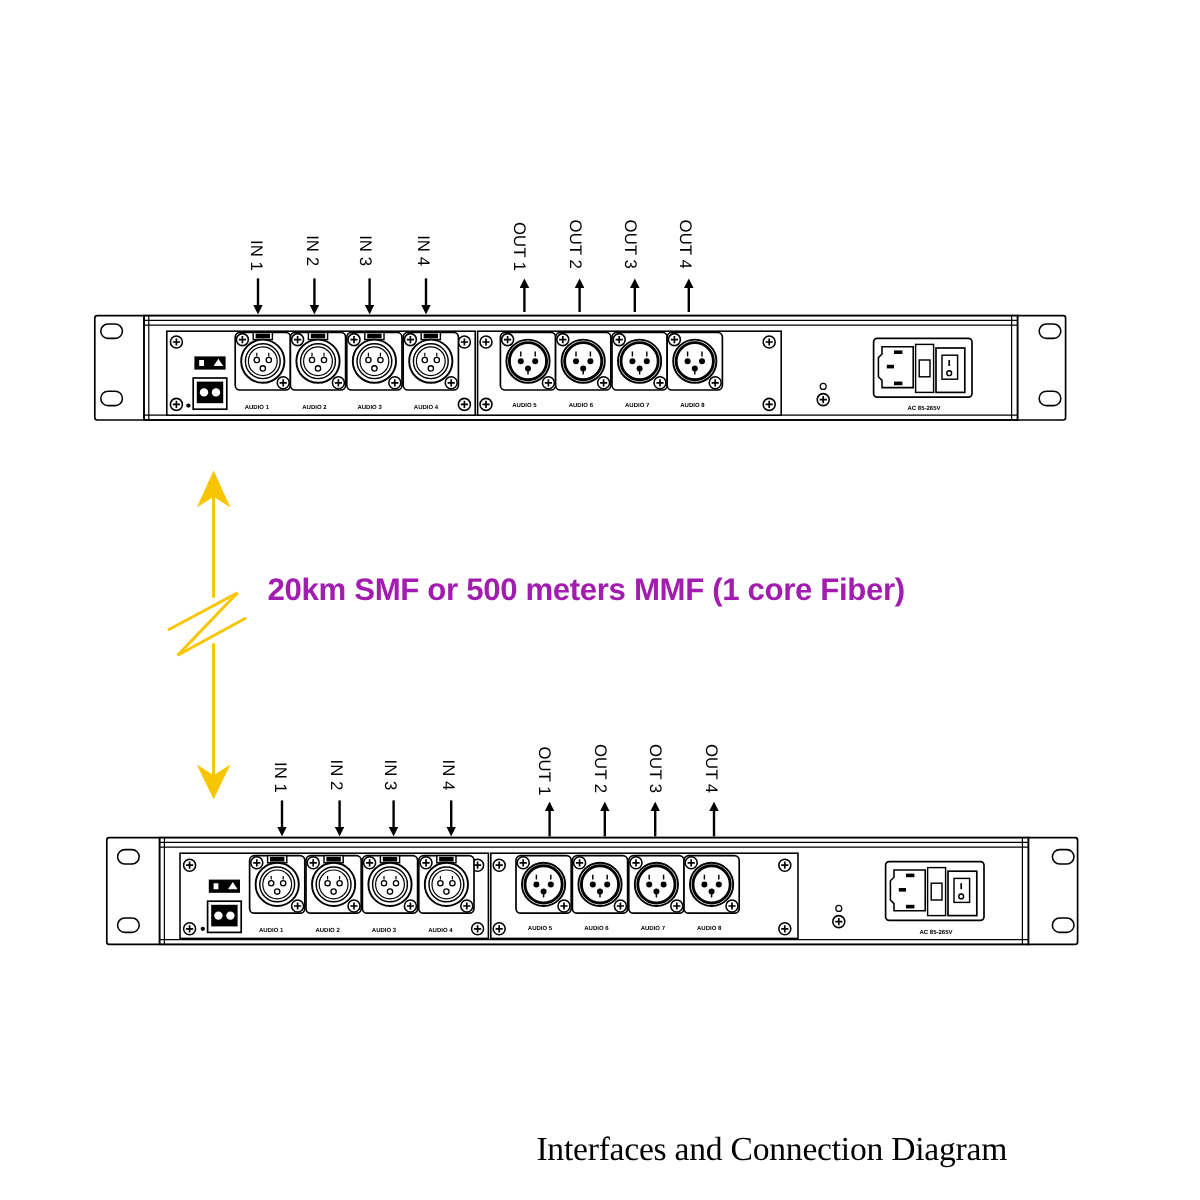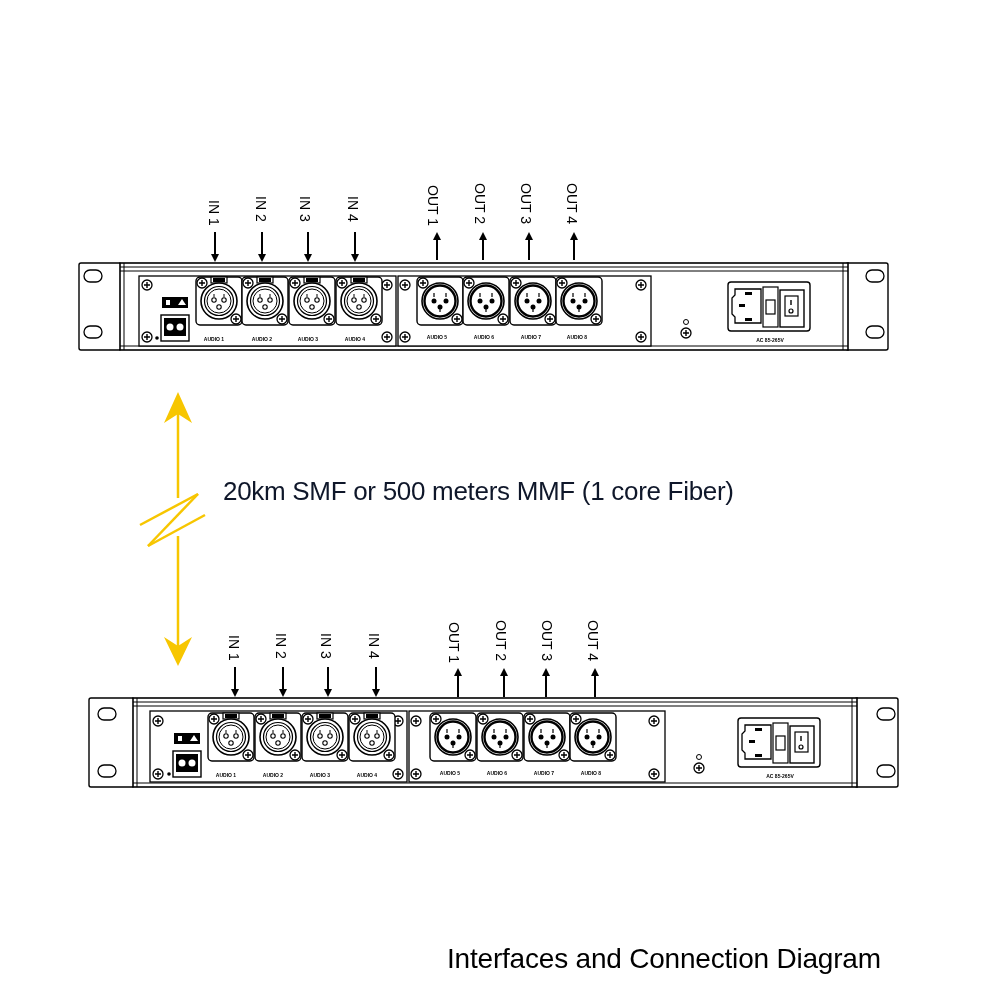--- a/index.html
+++ b/index.html
@@ -1,20 +1,20 @@
 <!DOCTYPE html>
 <html><head>
 <meta charset="utf-8">
 <style>
   html, body { margin:0; padding:0; background:#ffffff; }
   body { width:1000px; height:1000px; position:relative; overflow:hidden; font-family:"Liberation Sans", sans-serif; }
   svg text { font-family:"Liberation Sans", sans-serif; }
   .abs { position:absolute; }
-  #fiber-label { left:223px; top:476px; font-size:26px; font-weight:normal; color:#0f172a; white-space:nowrap; letter-spacing:-0.3px; }
-  #caption { left:447px; top:943px; font-size:28px; color:#000; white-space:nowrap; letter-spacing:-0.2px; }
+  #fiber-label { left:223px; top:476px; font-size:26px; font-weight:bold; color:#a21caf; white-space:nowrap; letter-spacing:-0.3px; }
+  #caption { left:447px; top:943px; font-size:28px; color:#000; white-space:nowrap; letter-spacing:-0.2px;font-family:Liberation Serif, serif; }
   #diagram { left:0; top:0; width:1000px; height:1000px; }
 </style>
 </head>
 <body>
 
 <svg id="diagram" class="abs" width="1000" height="1000" viewBox="0 0 1000 1000" xmlns="http://www.w3.org/2000/svg">
   <defs>
 
     <g id="screw">
       <circle r="5" fill="#fff" stroke="#000" stroke-width="1.3"></circle>

